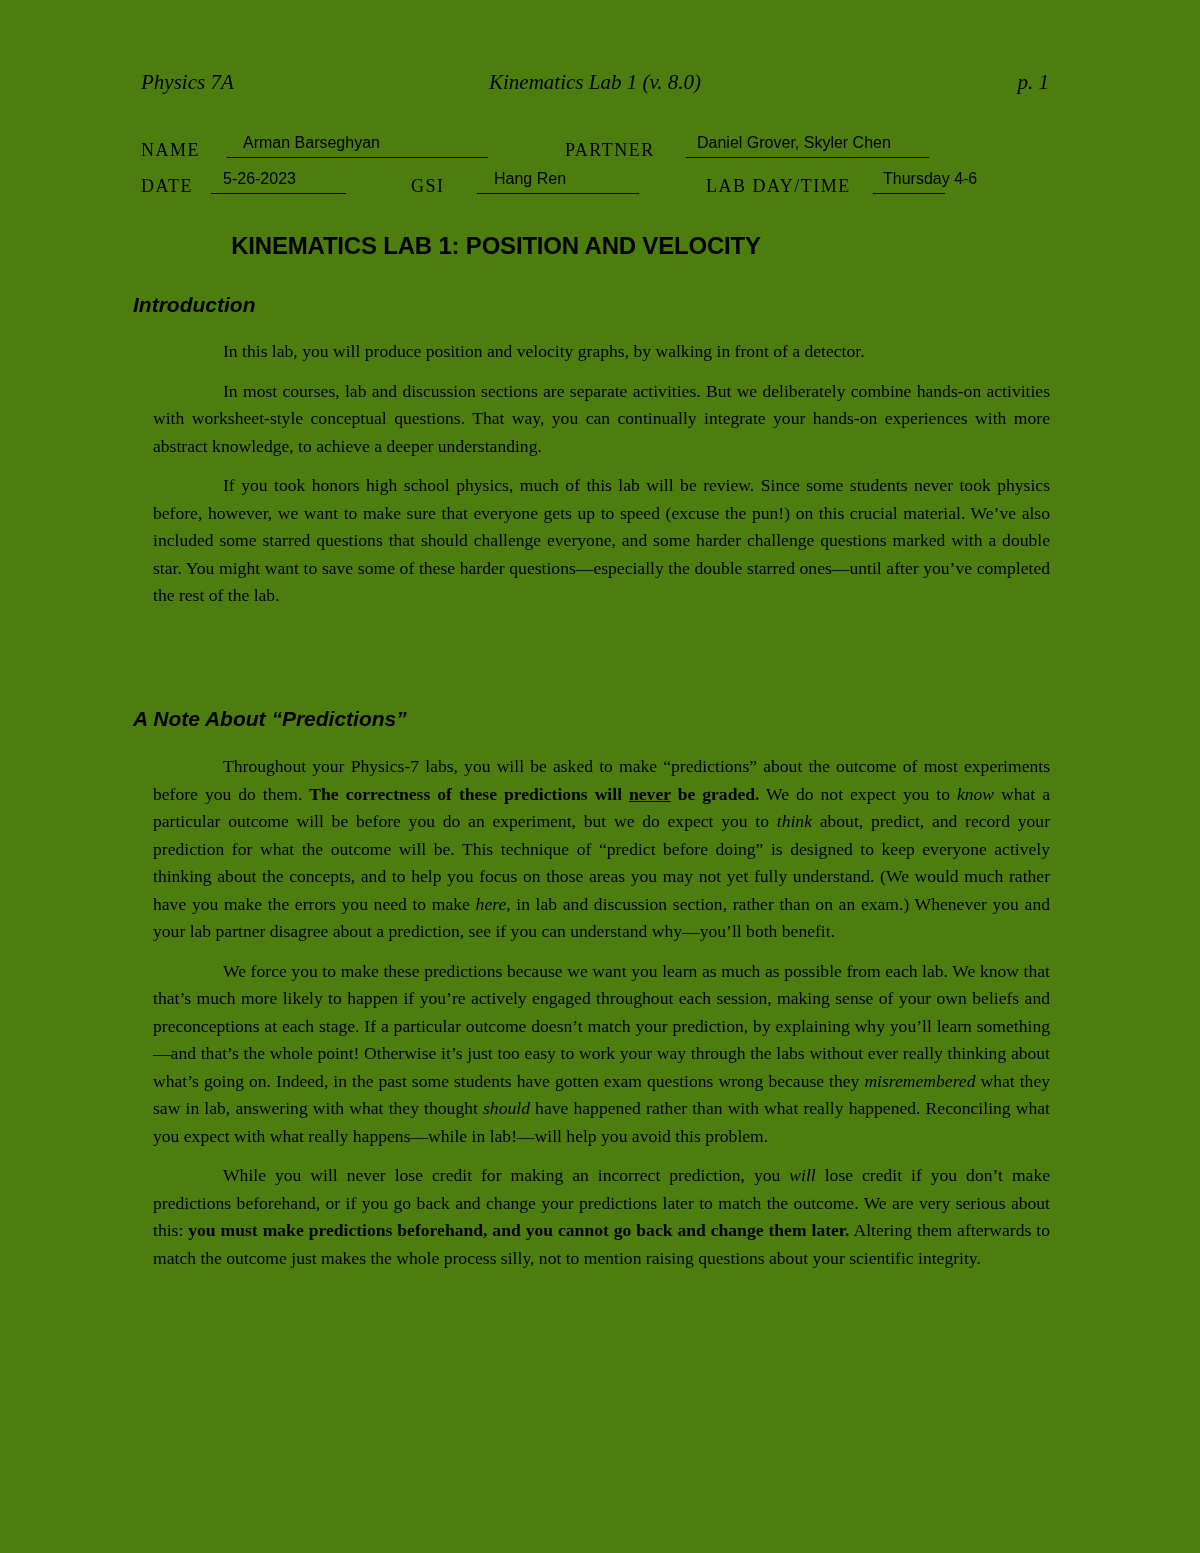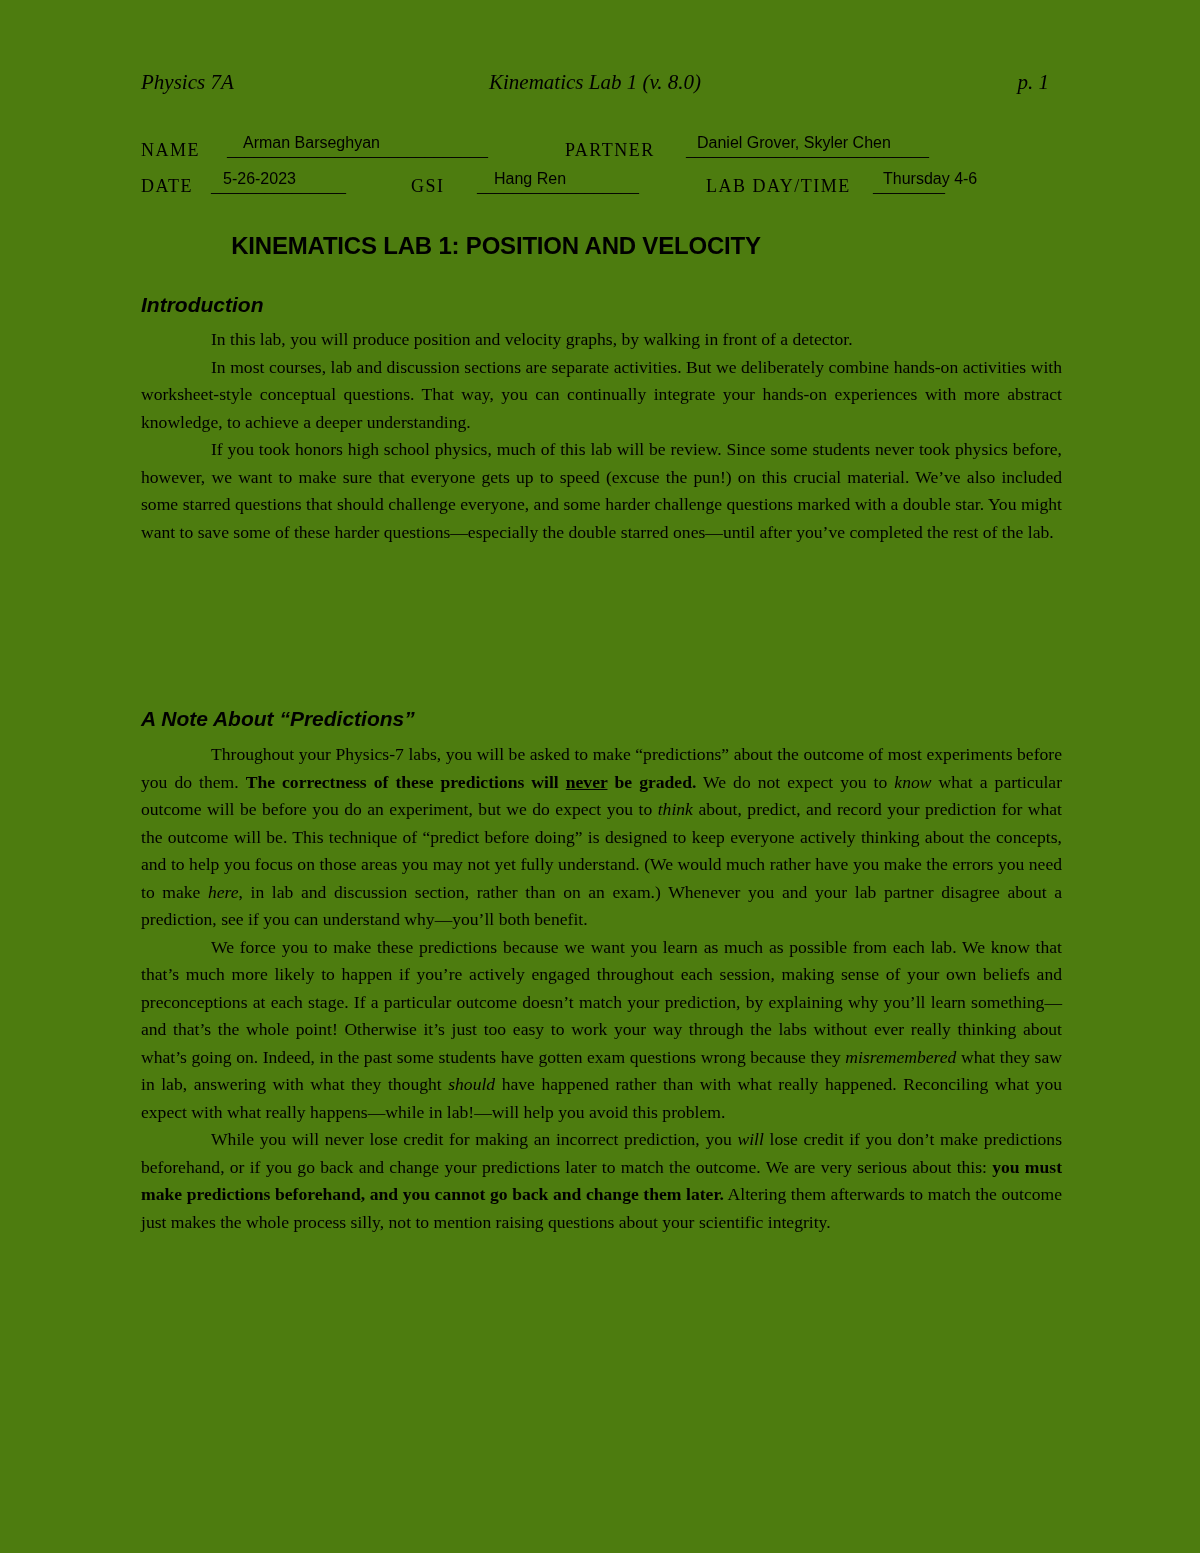--- a/index.html
+++ b/index.html
@@ -13,26 +13,26 @@
   .running-header .rh-right { position: absolute; right: 0; top: 0; }
 
   .form-row { position: absolute; left: 141px; height: 30px; font-family: "Liberation Serif", "DejaVu Serif", serif; font-size: 18px; letter-spacing: 1.5px; }
   .form-label { position: absolute; top: 0; white-space: nowrap; }
   .form-blank { position: absolute; top: 0; white-space: nowrap; letter-spacing: 0; }
   .form-value { position: absolute; white-space: nowrap; font-family: "Liberation Sans", "DejaVu Sans", sans-serif; font-size: 16px; letter-spacing: 0; }
 
   .doc-title { position: absolute; top: 232px; left: 0; width: 992px; text-align: center;
     font-family: "Liberation Sans", "DejaVu Sans", sans-serif; font-weight: bold; font-size: 24px; letter-spacing: -0.2px; }
 
-  .section-heading { position: absolute; left: 141px; font-family: "Liberation Sans", "DejaVu Sans", sans-serif;
+  .section-heading { position: absolute; left: 133px; font-family: "Liberation Sans", "DejaVu Sans", sans-serif;
     font-weight: bold; font-style: italic; font-size: 21px; }
 
   .body-text { position: absolute; left: 141px; width: 921px; font-family: "Liberation Serif", "DejaVu Serif", serif;
     font-size: 17.6px; line-height: 27.5px; text-align: justify; }
-  .body-text p { margin: 0; text-indent: 70px; }
+  .body-text p { margin: 12px; text-indent: 70px; }
   .body-text p.no-indent { text-indent: 0; }
   .b { font-weight: bold; }
   .i { font-style: italic; }
   .u { text-decoration: underline; }
 </style>
 </head>
 <body>
 
 <div class="page">
 

